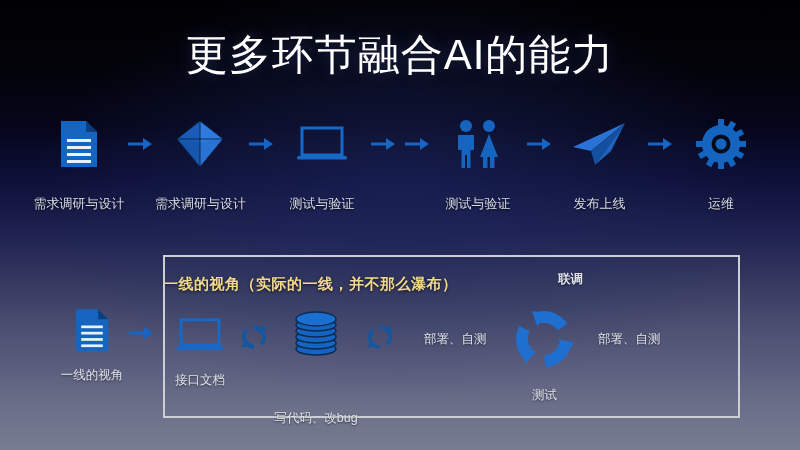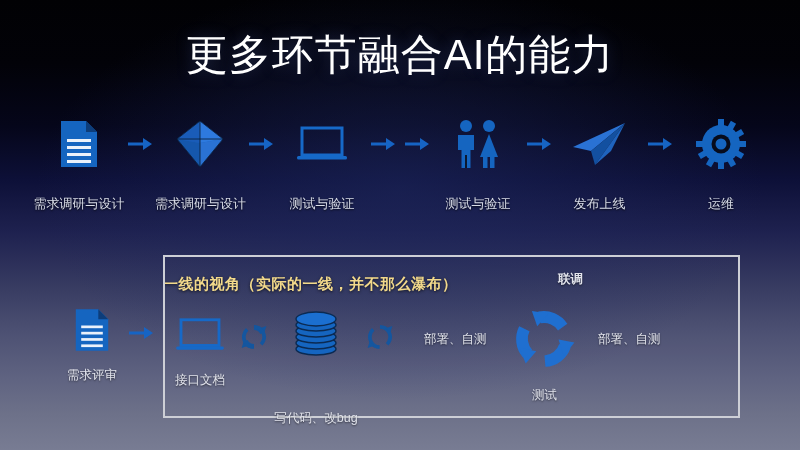--- a/index.html
+++ b/index.html
@@ -292,21 +292,21 @@
         <path d="M2 2 H27 L38 13 V48 H2 Z" fill="#1565c0"></path>
         <path d="M27 2 L38 13 H27 Z" fill="#0d3d7a"></path>
         <g fill="#eaf1fb">
           <rect x="8" y="20" width="24" height="3"></rect>
           <rect x="8" y="27" width="24" height="3"></rect>
           <rect x="8" y="34" width="24" height="3"></rect>
           <rect x="8" y="41" width="24" height="3"></rect>
         </g>
       </svg>
     </div>
-    <div class="caption">需求评审</div>
+    <div class="caption">一线的视角</div>
   </div>
 
   <div style="position:absolute; left:128px; top:324px;">
     <svg width="26" height="18" viewBox="0 0 24 18">
       <path d="M0 7.5 H15 V3 L24 9 L15 15 V10.5 H0 Z" fill="#1664c4"></path>
     </svg>
   </div>
 
   <div class="bcell" style="left:170px; top:310px; width:60px;justify-content:space-between;">
     <div class="glyph">

